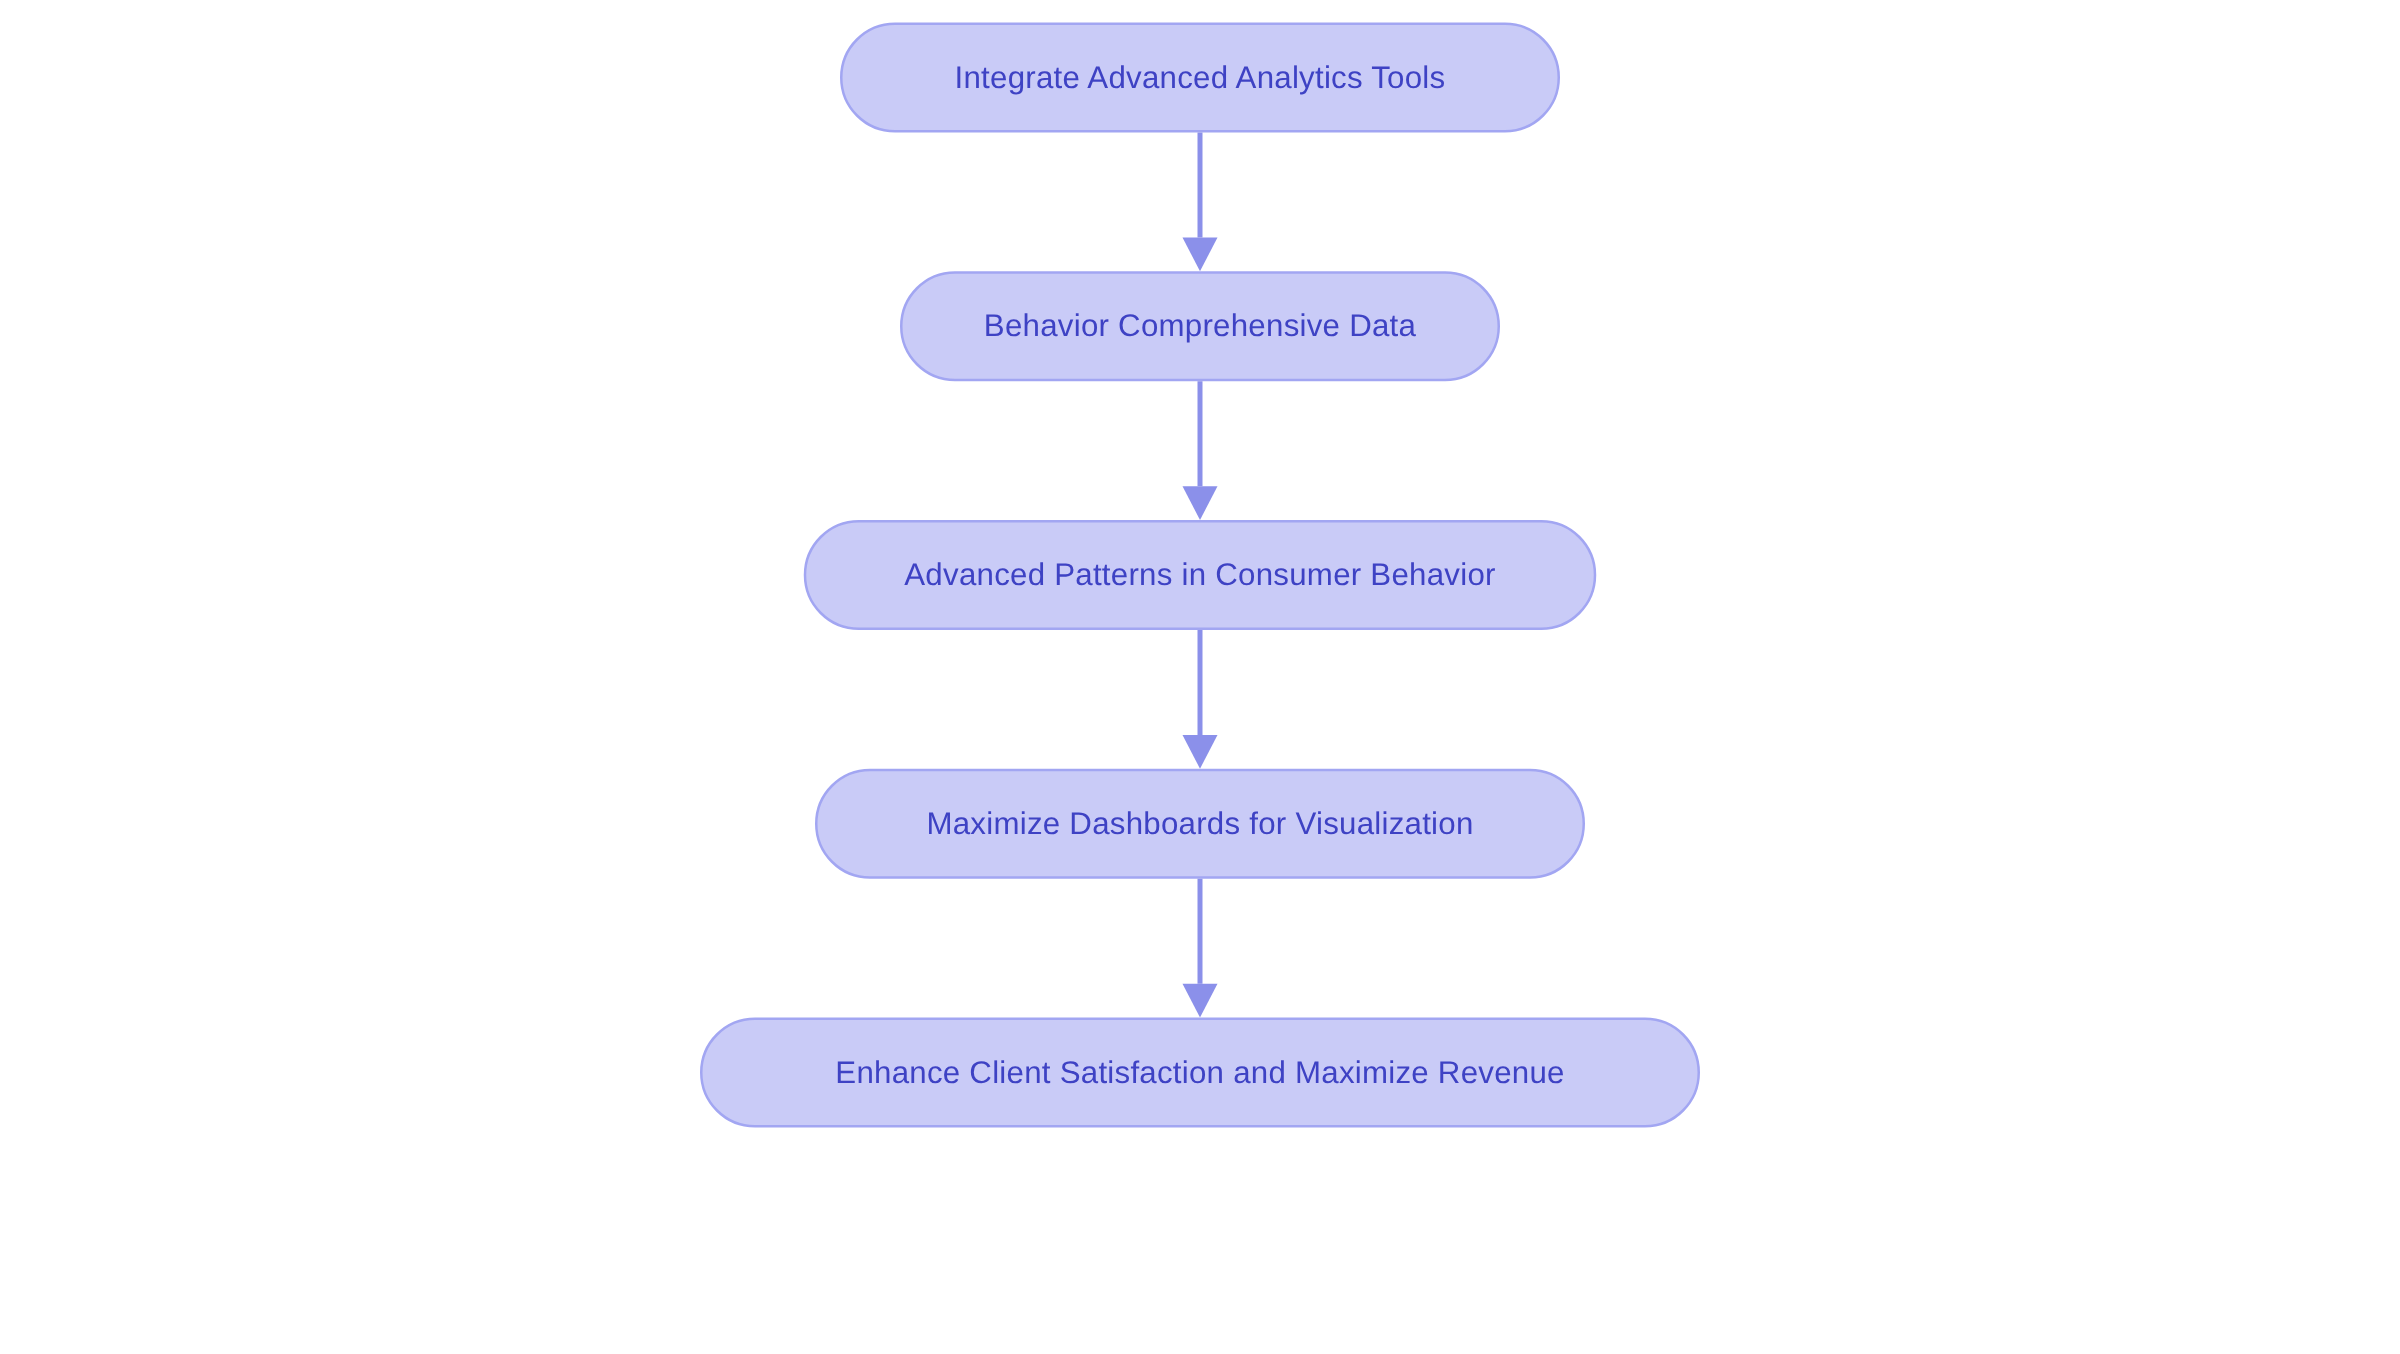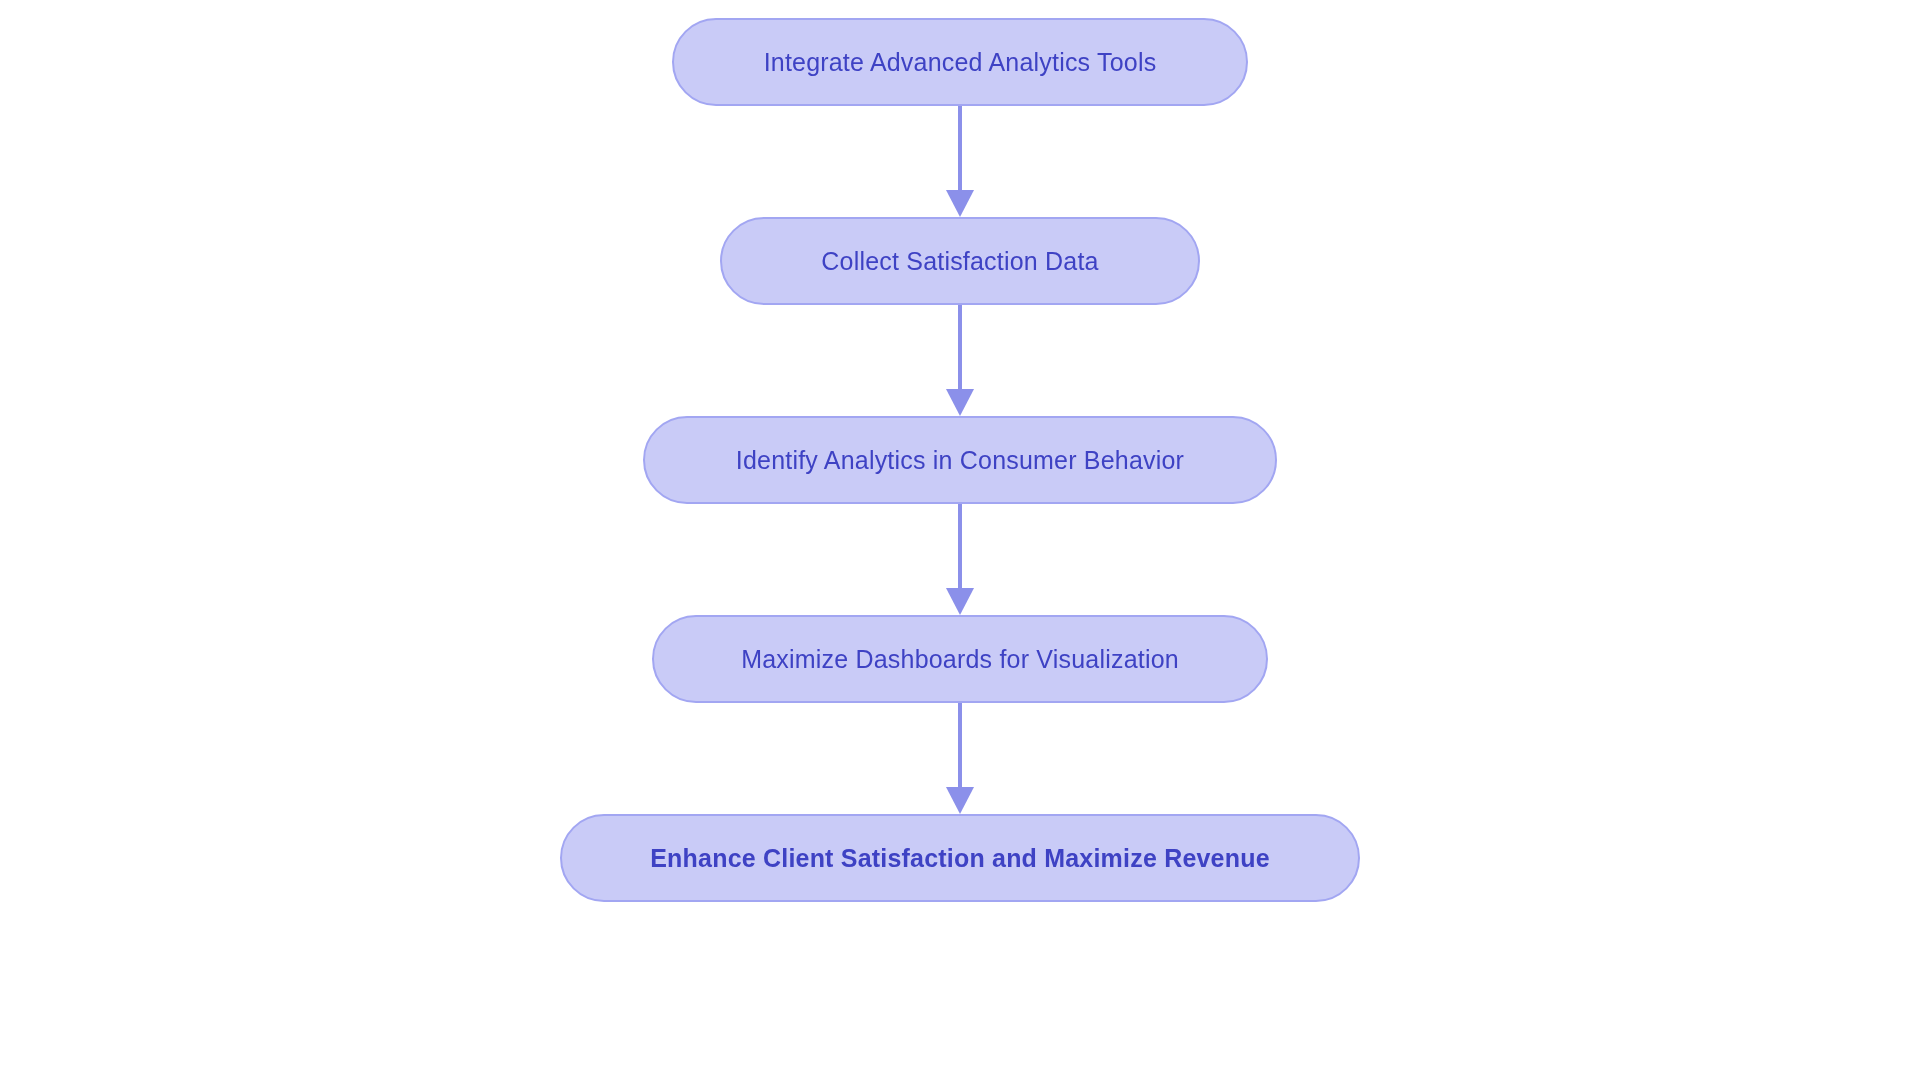--- a/index.html
+++ b/index.html
@@ -35,21 +35,21 @@
     color: #3e42c4;
     font-size: 25px;
     letter-spacing: 0.2px;
     text-align: center;
     white-space: nowrap;
   }
   .node-0 { width: 576px; }
   .node-1 { width: 480px; }
   .node-2 { width: 634px; }
   .node-3 { width: 616px; }
-  .node-4 { width: 800px; font-weight: bold; }
+  .node-4 { width: 800px; }
   .connector {
     height: 111px;
     display: flex;
     flex-direction: column;
     align-items: center;
   }
   .arrow-line {
     width: 4px;
     flex: 1 1 auto;
     background: #8b90ea;
@@ -70,30 +70,30 @@
   <div class="node node-0">
     <span>Integrate Advanced Analytics Tools</span>
   </div>
 
   <div class="connector">
     <div class="arrow-line"></div>
     <div class="arrow-head"></div>
   </div>
 
   <div class="node node-1">
-    <span>Collect Satisfaction Data</span>
+    <span>Behavior Comprehensive Data</span>
   </div>
 
   <div class="connector">
     <div class="arrow-line"></div>
     <div class="arrow-head"></div>
   </div>
 
   <div class="node node-2">
-    <span>Identify Analytics in Consumer Behavior</span>
+    <span>Advanced Patterns in Consumer Behavior</span>
   </div>
 
   <div class="connector">
     <div class="arrow-line"></div>
     <div class="arrow-head"></div>
   </div>
 
   <div class="node node-3">
     <span>Maximize Dashboards for Visualization</span>
   </div>

